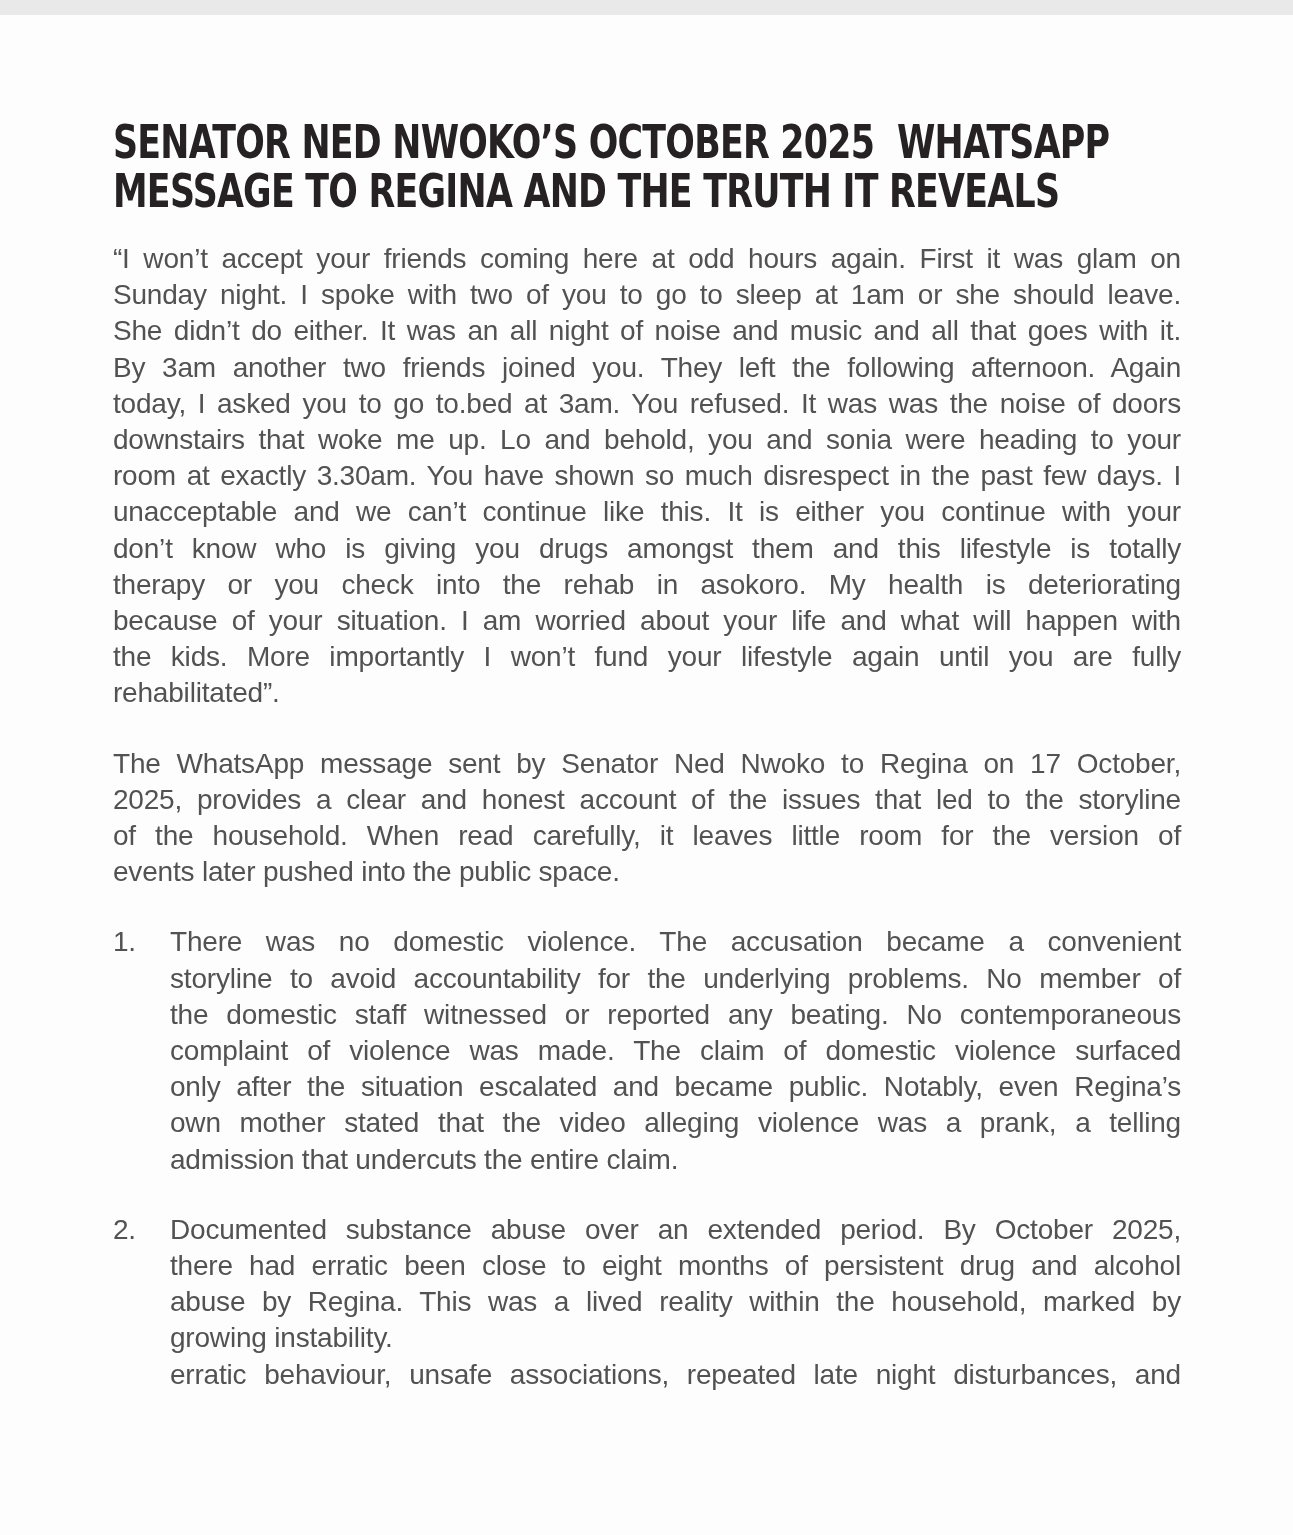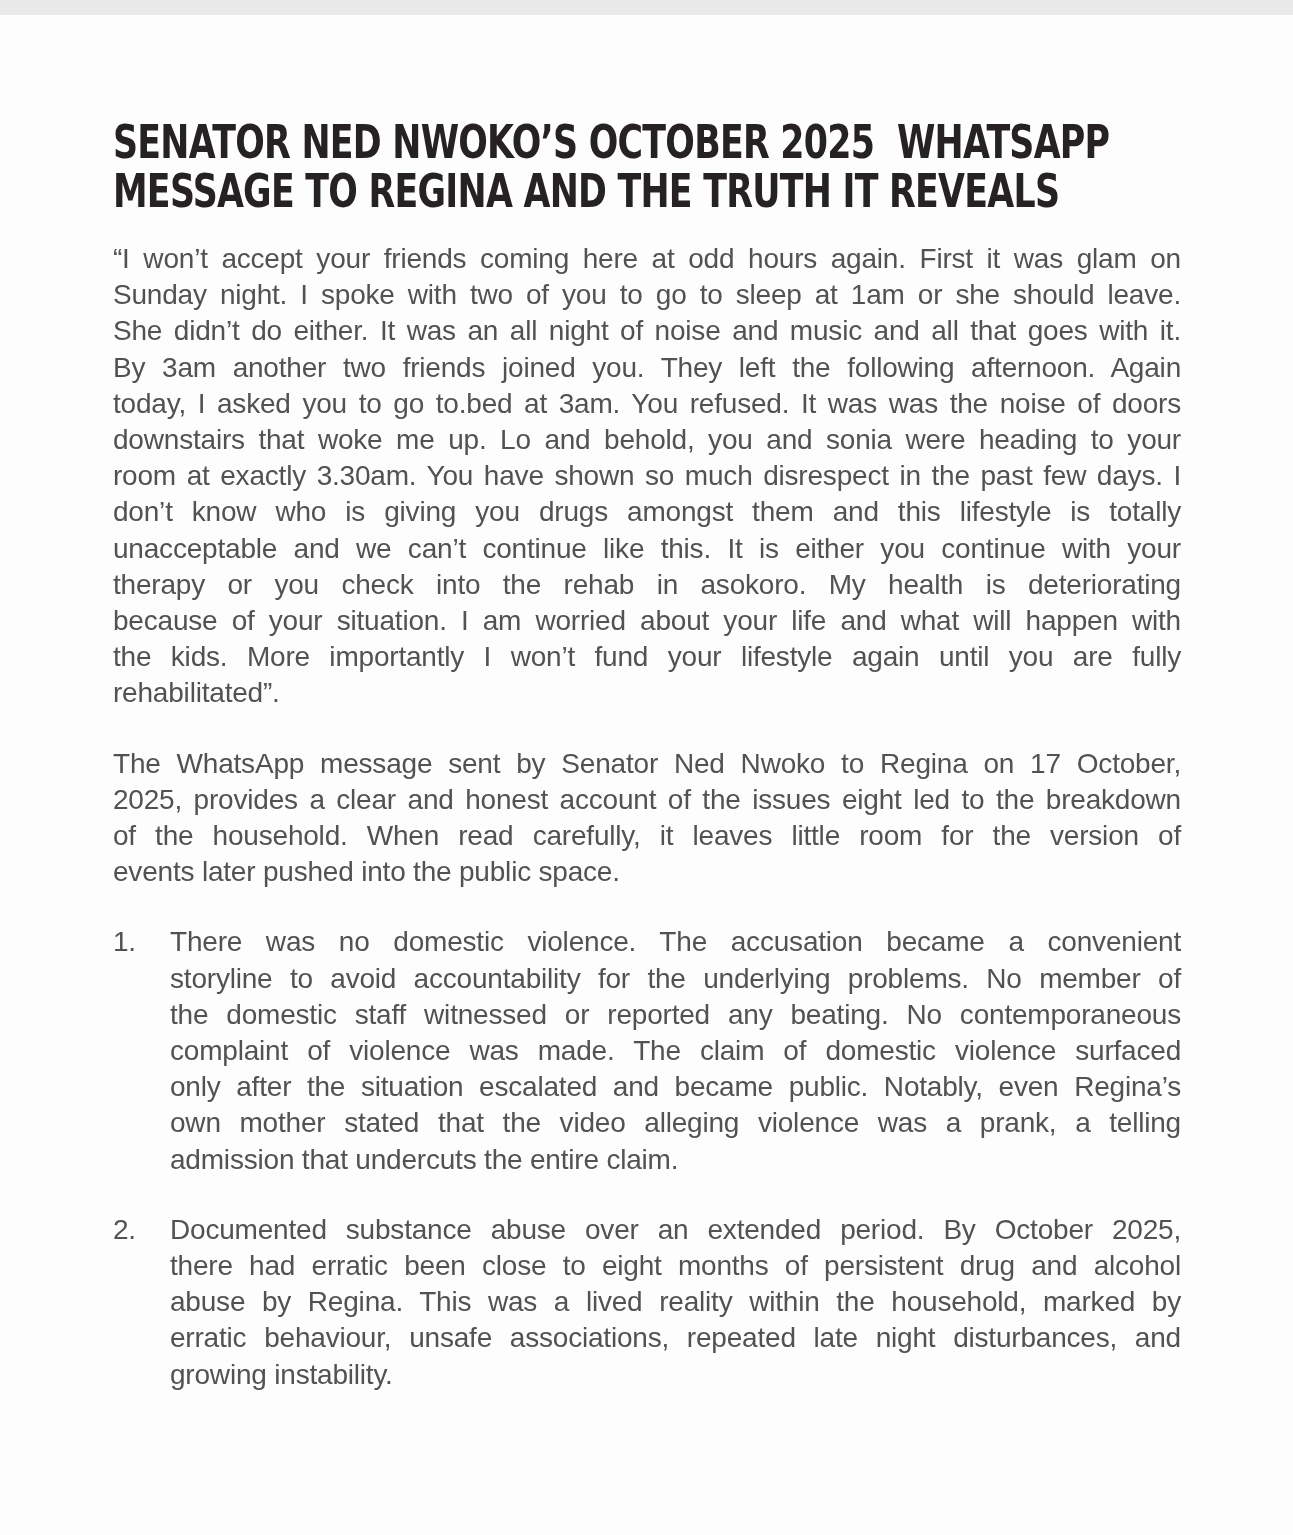--- a/index.html
+++ b/index.html
@@ -69,30 +69,30 @@
   </h1>
   <section class="doc-body" id="doc-body">
       <div class="block paragraph">
         <div class="line">“I won’t accept your friends coming here at odd hours again. First it was glam on</div>
         <div class="line">Sunday night. I spoke with two of you to go to sleep at 1am or she should leave.</div>
         <div class="line">She didn’t do either. It was an all night of noise and music and all that goes with it.</div>
         <div class="line">By 3am another two friends joined you. They left the following afternoon. Again</div>
         <div class="line">today, I asked you to go to.bed at 3am. You refused. It was was the noise of doors</div>
         <div class="line">downstairs that woke me up. Lo and behold, you and sonia were heading to your</div>
         <div class="line">room at exactly 3.30am. You have shown so much disrespect in the past few days. I</div>
+        <div class="line">unacceptable and we can’t continue like this. It is either you continue with your</div>
         <div class="line">don’t know who is giving you drugs amongst them and this lifestyle is totally</div>
-        <div class="line">unacceptable and we can’t continue like this. It is either you continue with your</div>
         <div class="line">therapy or you check into the rehab in asokoro. My health is deteriorating</div>
         <div class="line">because of your situation. I am worried about your life and what will happen with</div>
         <div class="line">the kids. More importantly I won’t fund your lifestyle again until you are fully</div>
         <div class="line last">rehabilitated”.</div>
       </div>
       <div class="block paragraph">
         <div class="line">The WhatsApp message sent by Senator Ned Nwoko to Regina on 17 October,</div>
-        <div class="line">2025, provides a clear and honest account of the issues eight led to the breakdown</div>
+        <div class="line">2025, provides a clear and honest account of the issues that led to the storyline</div>
         <div class="line">of the household. When read carefully, it leaves little room for the version of</div>
         <div class="line last">events later pushed into the public space.</div>
       </div>
       <div class="block list-item">
         <span class="marker">1.</span>
         <div class="lines">
           <div class="line">There was no domestic violence. The accusation became a convenient</div>
           <div class="line">storyline to avoid accountability for the underlying problems. No member of</div>
           <div class="line">the domestic staff witnessed or reported any beating. No contemporaneous</div>
           <div class="line">complaint of violence was made. The claim of domestic violence surfaced</div>
@@ -100,18 +100,18 @@
           <div class="line">own mother stated that the video alleging violence was a prank, a telling</div>
           <div class="line last">admission that undercuts the entire claim.</div>
         </div>
       </div>
       <div class="block list-item">
         <span class="marker">2.</span>
         <div class="lines">
           <div class="line">Documented substance abuse over an extended period. By October 2025,</div>
           <div class="line">there had erratic been close to eight months of persistent drug and alcohol</div>
           <div class="line">abuse by Regina. This was a lived reality within the household, marked by</div>
+          <div class="line last">growing instability.</div>
           <div class="line">erratic behaviour, unsafe associations, repeated late night disturbances, and</div>
-          <div class="line last">growing instability.</div>
         </div>
       </div>
     </section>
 </div>
 
 </body></html>

